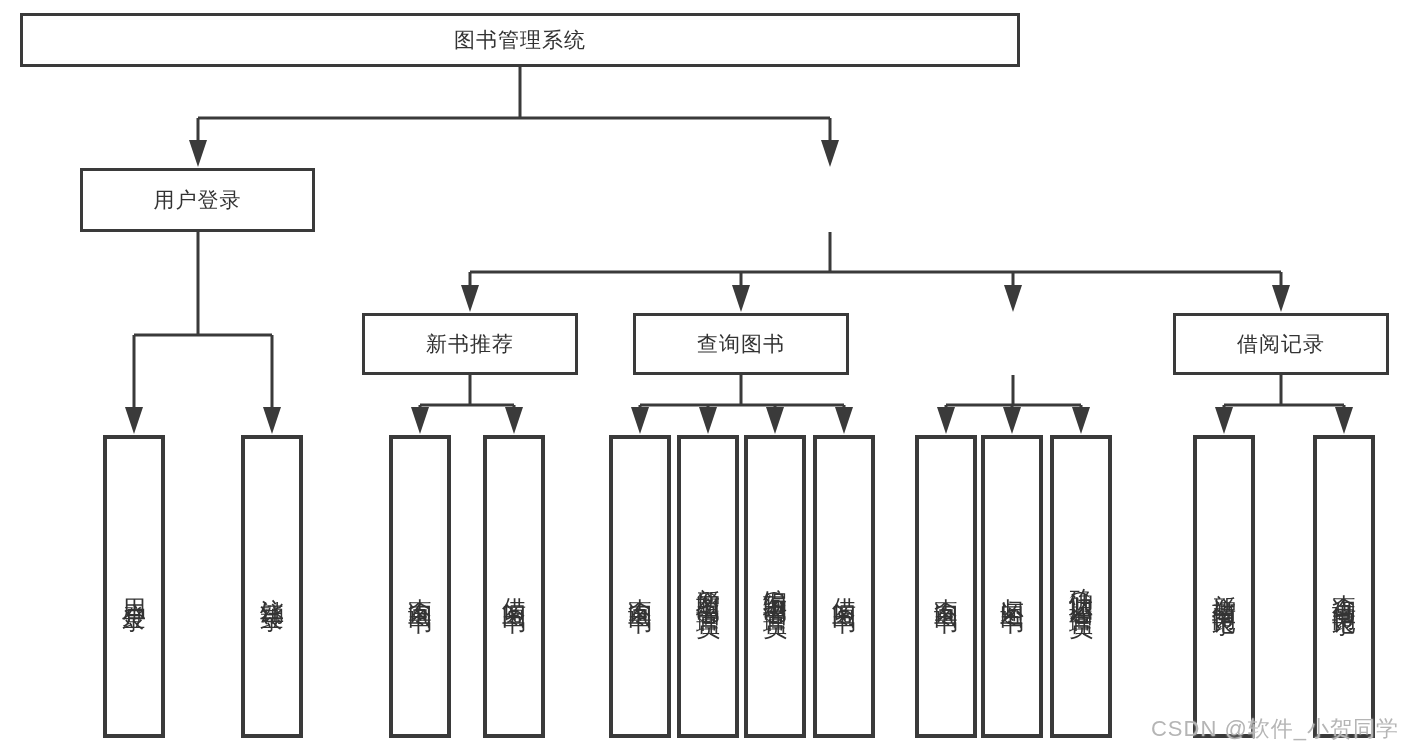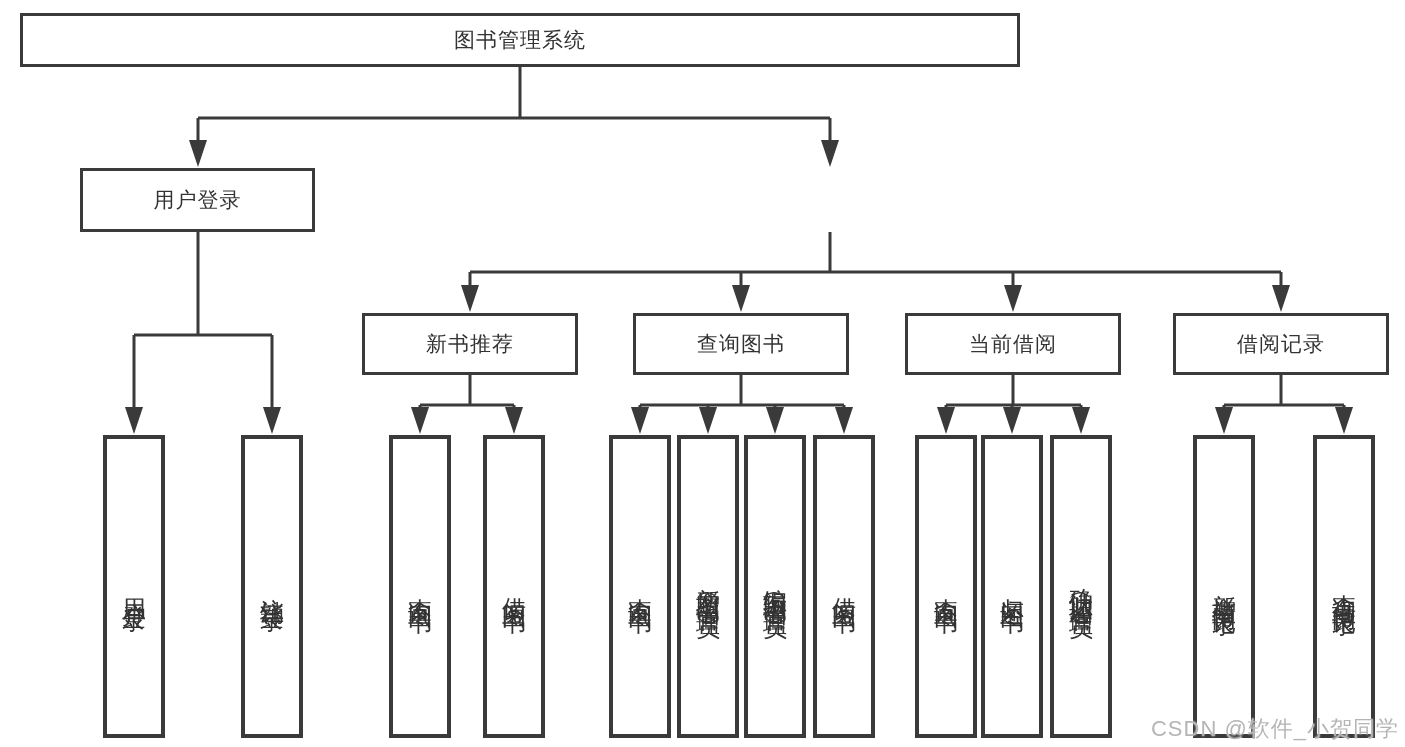--- a/index.html
+++ b/index.html
@@ -127,23 +127,20 @@
   <div class="node hlabel" id="n-user">
     <span>用户登录</span>
   </div>
 
   <div class="node hlabel" id="n-l3a">
     <span>新书推荐</span>
   </div>
   <div class="node hlabel" id="n-l3b">
     <span>查询图书</span>
   </div>
-  <div class="node hlabel" id="n-l3c">
-    <span>当前借阅</span>
-  </div>
   <div class="node hlabel" id="n-l3d">
     <span>借阅记录</span>
   </div>
 
   <div class="node leaf" id="lf-1">
     <span class="vtext">用户登录</span>
   </div>
   <div class="node leaf" id="lf-2">
     <span class="vtext">注销登录</span>
   </div>

